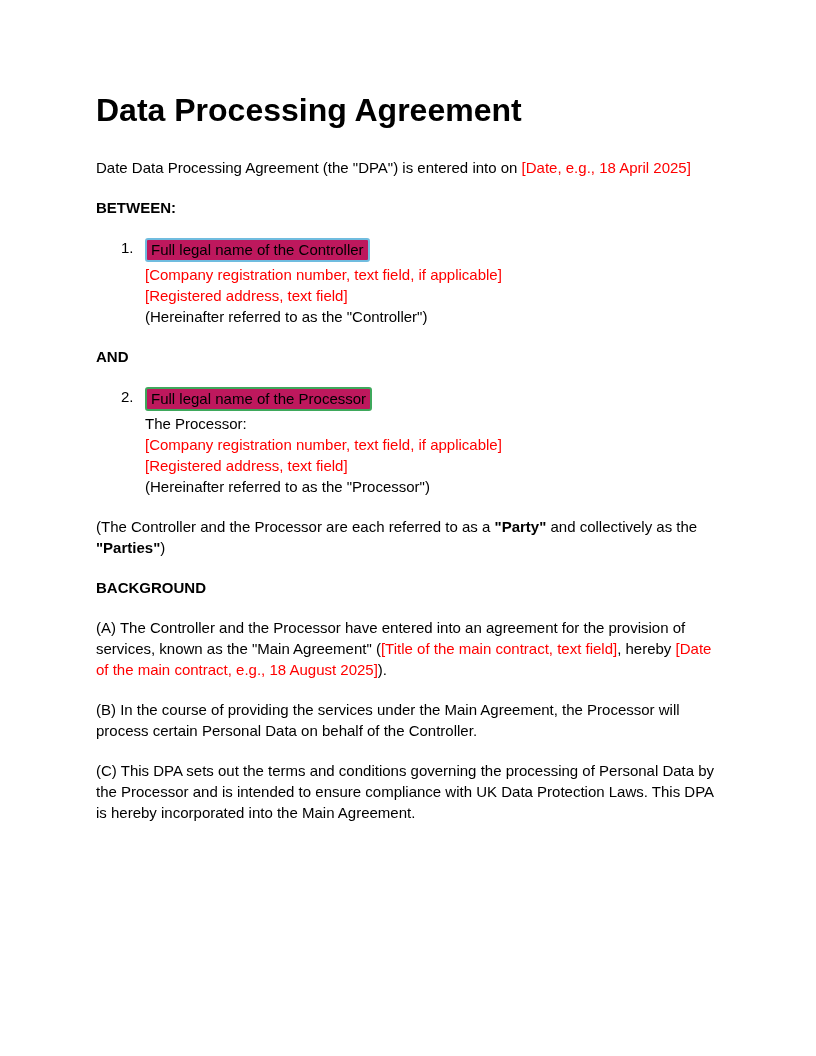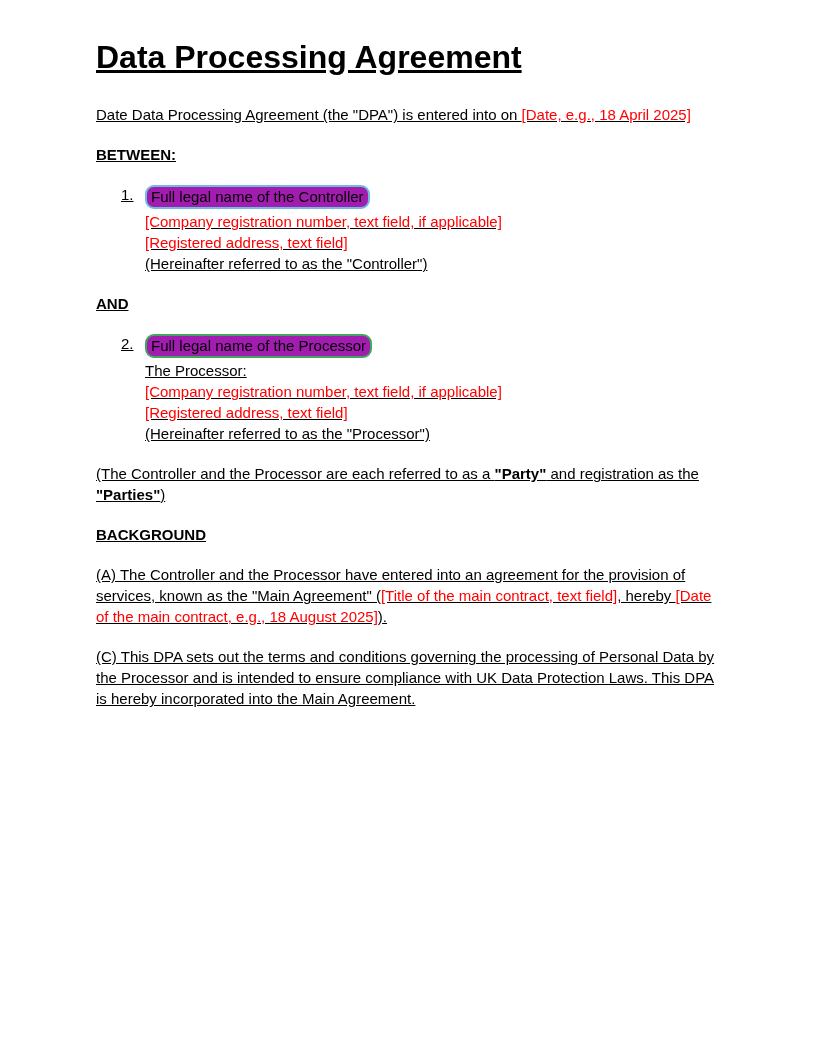--- a/index.html
+++ b/index.html
@@ -14,22 +14,21 @@
     font-family: "Liberation Sans", sans-serif;
     font-size: 15px;
     line-height: 1.4;
     color: #000000;
     overflow: hidden;
   }
   .page {
     box-sizing: border-box;
     width: 816px;
     height: 808px;
-    padding: 38px 96px 40px 96px;
-    text-decoration: underline;
+    padding: 91px 96px 40px 96px;
   }
   h1.doc-title {
     font-size: 32px;
     line-height: 1.2;
     font-weight: bold;
     margin: 0 0 28px 0;
   }
   p.para {
     margin: 0 0 19px 0;
   }
@@ -54,26 +53,26 @@
     flex: 0 0 49px;
   }
   .party-content {
     flex: 1 1 auto;
     min-width: 0;
   }
   .field {
     display: inline-block;
     box-sizing: border-box;
     border: 2px solid #999999;
-    border-radius: 9px;
+    border-radius: 3px;
     padding: 0 4px;
     line-height: 20px;
     margin: 1px 0 2px 0;
     color: #000000;
-    background: #a21caf;
+    background: #be185d;
   }
   .field.controller {
     border-color: var(--controller-field-border, #70bcdf);
   }
   .field.processor {
     border-color: var(--processor-field-border, #3fa85c);
   }
   b { font-weight: bold; }
 </style>
 </head>
@@ -107,22 +106,23 @@
       <div class="party-content">
         <div><span class="field processor">Full legal name of the Processor</span></div>
         <div>The Processor:</div>
         <div class="red">[Company registration number, text field, if applicable]</div>
         <div class="red">[Registered address, text field]</div>
         <div>(Hereinafter referred to as the "Processor")</div>
       </div>
     </div>
   </div>
 
-  <p class="para"><span>(The Controller and the Processor are each referred to as a </span><b>"Party"</b><span> and registration as the </span><b>"Parties"</b><span>)</span></p>
+  <p class="para"><span>(The Controller and the Processor are each referred to as a </span><b>"Party"</b><span> and collectively as the </span><b>"Parties"</b><span>)</span></p>
 
   <p class="section-heading">BACKGROUND</p>
 
   <p class="para"><span>(A) The Controller and the Processor have entered into an agreement for the provision of services, known as the "Main Agreement" (</span><span class="red">[Title of the main contract, text field]</span><span>, hereby </span><span class="red">[Date of the main contract, e.g., 18 August 2025]</span><span>).</span></p>
 
+  <p class="para">(B) In the course of providing the services under the Main Agreement, the Processor will process certain Personal Data on behalf of the Controller.</p>
 
   <p class="para">(C) This DPA sets out the terms and conditions governing the processing of Personal Data by the Processor and is intended to ensure compliance with UK Data Protection Laws. This DPA is hereby incorporated into the Main Agreement.</p>
 
 </div>
 
 </body></html>

